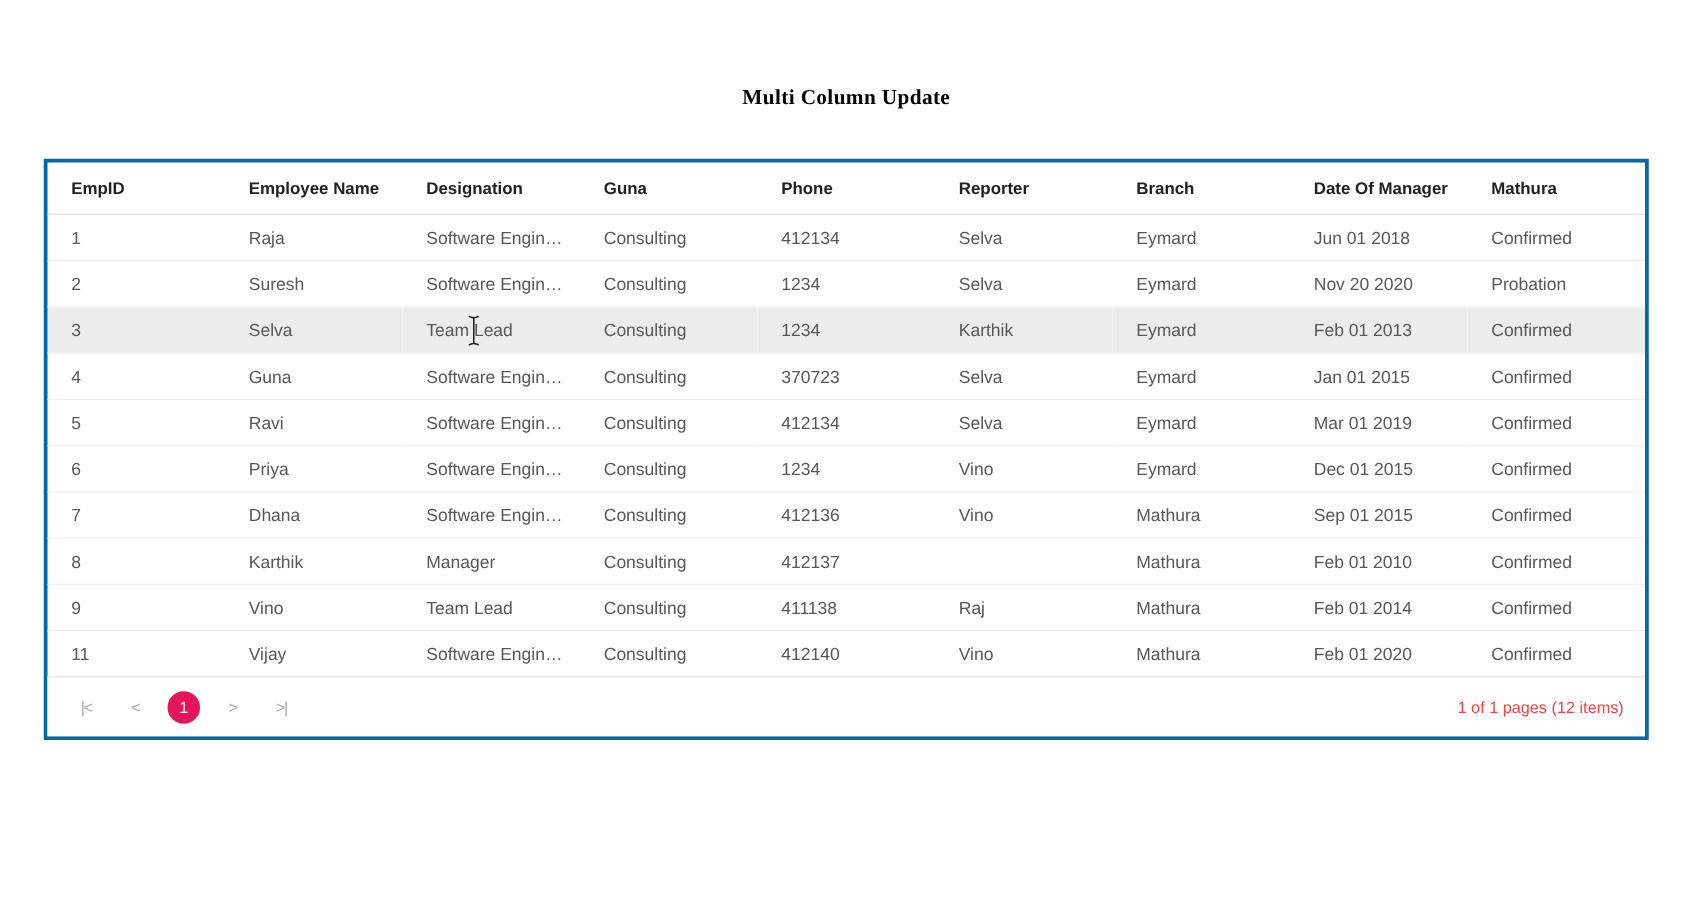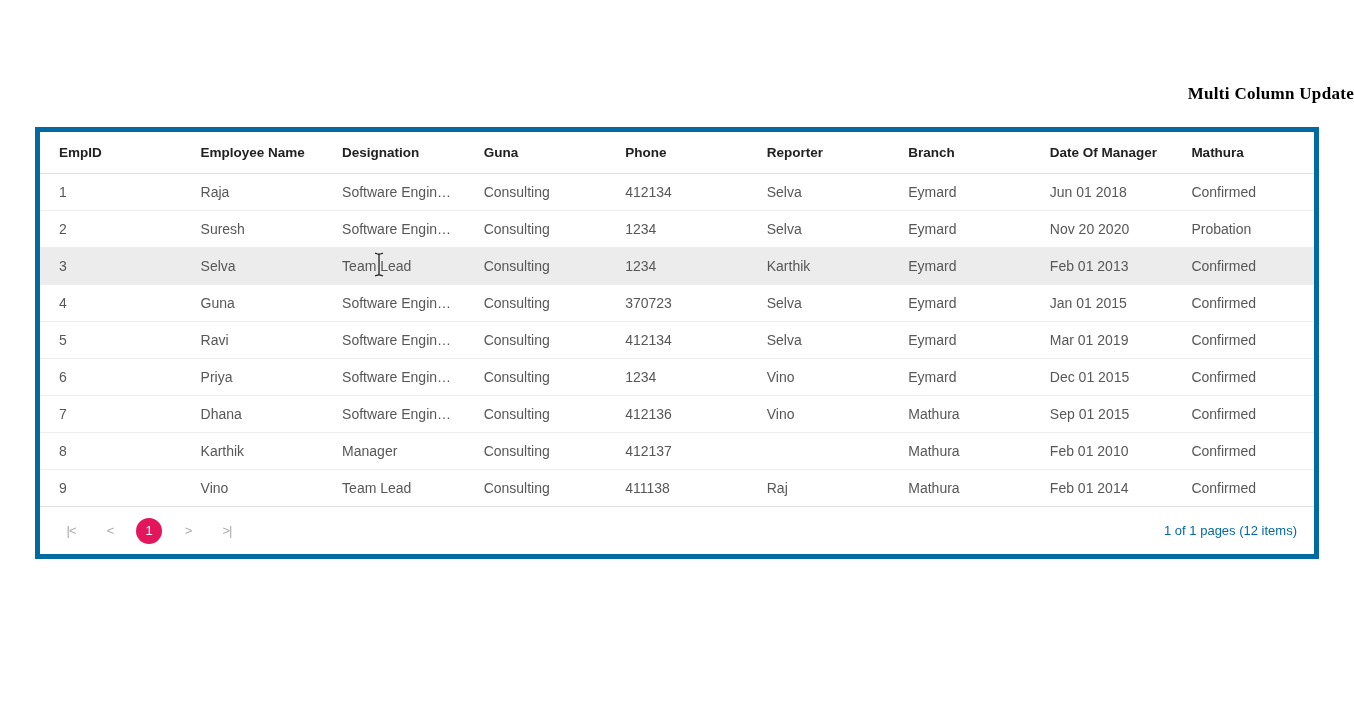--- a/index.html
+++ b/index.html
@@ -6,35 +6,35 @@
   html, body { margin: 0; padding: 0; }
   body {
     width: 1354px; height: 726px;
     background: #ffffff;
     font-family: "Liberation Sans", sans-serif;
     position: relative;
     overflow: hidden;
   }
   .page-title {
     position: absolute;
-    top: 84px; left: 0; right: 0;
+    top: 68px; left: 0; right: 0;
     margin: 0;
-    text-align: right;
+    text-align: center;
     font-family: "Liberation Serif", serif;
     font-size: 17px;
     font-weight: 700;
     color: #000000;
     letter-spacing: 0.3px;
   }
   .grid {
     position: absolute;
     left: 35px; top: 127px;
     width: 1284px;
     background: #ffffff;
-    border: 5px solid #0369a1;
+    border: 3px solid #0369a1;
   }
   table.grid-table {
     width: 100%;
     border-collapse: collapse;
     table-layout: fixed;
   }
   .grid-table thead th {
     height: 41px;
     padding: 0 8px 0 19px;
     text-align: left;
@@ -85,21 +85,21 @@
     color: #ffffff;
     font-size: 13px;
     display: flex;
     align-items: center;
     justify-content: center;
     user-select: none;
   }
   .pg-info {
     margin-left: auto;
     font-size: 13px;
-    color: #0369a1;
+    color: #ef4444;
   }
   .text-cursor {
     position: absolute;
     width: 12px; height: 25px;
     pointer-events: none;
   }
 </style>
 </head>
 <body>
 
@@ -213,20 +213,31 @@
           <td>9</td>
           <td>Vino</td>
           <td>Team Lead</td>
           <td>Consulting</td>
           <td>411138</td>
           <td>Raj</td>
           <td>Mathura</td>
           <td>Feb 01 2014</td>
           <td>Confirmed</td>
         </tr>
+        <tr>
+          <td>11</td>
+          <td>Vijay</td>
+          <td>Software Engin…</td>
+          <td>Consulting</td>
+          <td>412140</td>
+          <td>Vino</td>
+          <td>Mathura</td>
+          <td>Feb 01 2020</td>
+          <td>Confirmed</td>
+        </tr>
       </tbody>
   </table>
   <div class="pager">
     <span class="pg-btn">|&lt;</span>
     <span class="pg-btn">&lt;</span>
     <span class="pg-current" id="pg-current" style="background: rgb(227, 22, 91);">1</span>
     <span class="pg-btn">&gt;</span>
     <span class="pg-btn">&gt;|</span>
     <span class="pg-info">1 of 1 pages (12 items)</span>
   </div>

